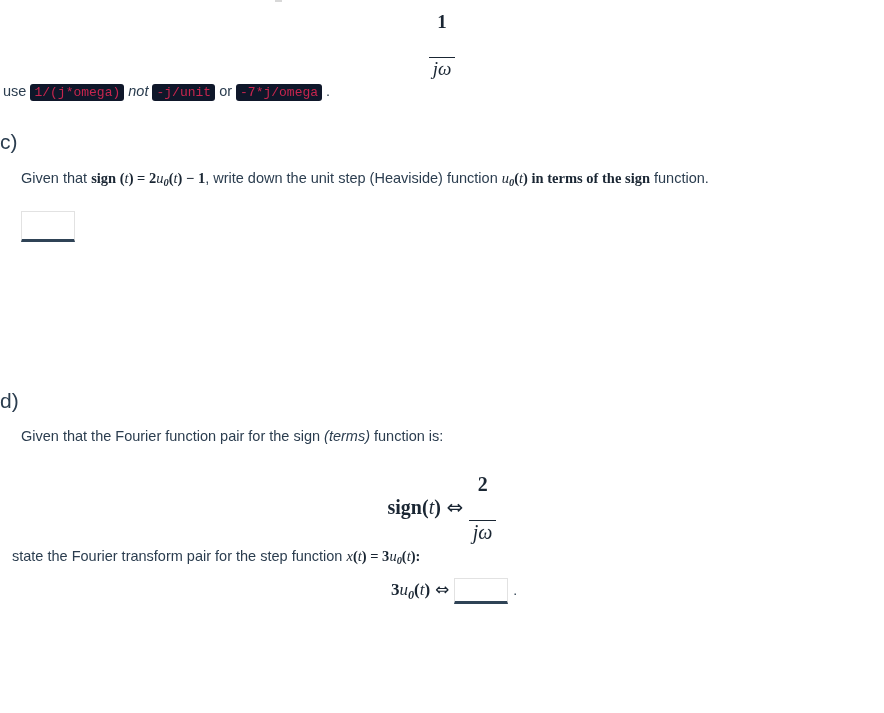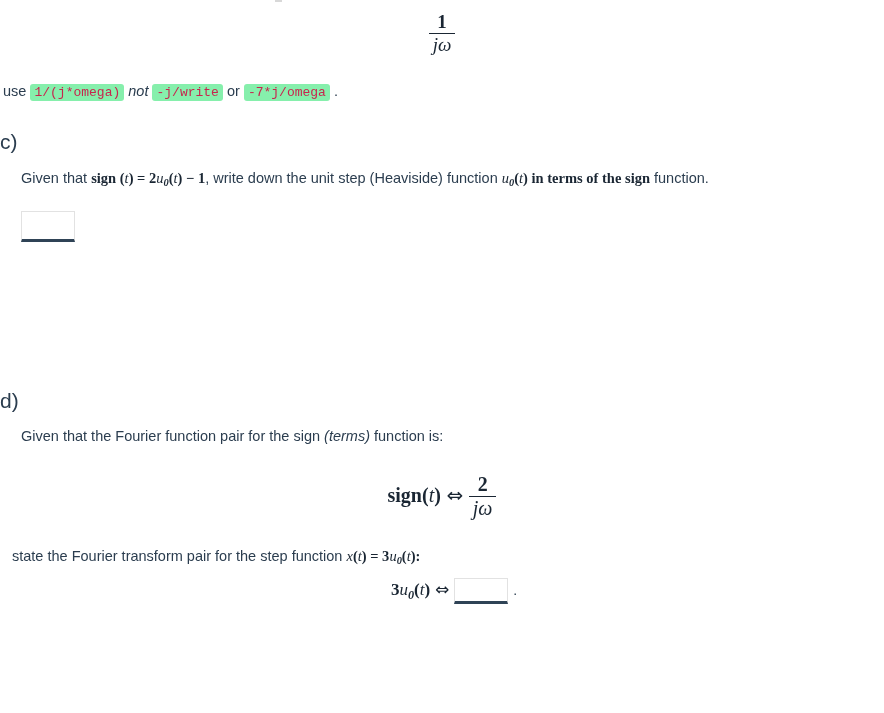--- a/index.html
+++ b/index.html
@@ -56,21 +56,21 @@
     font-size: 21px;
     color: #2b3d4f;
     line-height: 1;
   }
 
   
   .code {
     font-family: "Liberation Mono", monospace;
     font-size: 13px;
     color: #c7254e;
-    background: #86efac;
+    background: #0f172a;
     padding: 1px 4px;
     border-radius: 3px;
     white-space: pre;
   }
 
   
   .answer-box {
     box-sizing: border-box;
     background: #ffffff;
     border: 1px solid #e2e2e2;
@@ -93,20 +93,21 @@
     font-style: normal;
     font-weight: bold;
     color: #1a2633;
   }
   .frac .den {
     display: block;
     border-top: 1.3px solid #1a2633;
     padding: 1px 4px 0 4px;
     font-style: italic;
     color: #1a2633;
+    margin-top: 24px;
   }
 
   .arrow {
     font-family: "DejaVu Sans", sans-serif;
     color: #1a2633;
     font-style: normal;
   }
 
   
   #top-fraction {
@@ -181,21 +182,21 @@
   <span class="frac">
     <span class="num">1</span>
     <span class="den">jω</span>
   </span>
 </div>
 
 <div id="hint-line" class="body-text">
   <span>use</span>
   <span class="code">1/(j*omega)</span>
   <span class="ital">not</span>
-  <span class="code">-j/write</span>
+  <span class="code">-j/unit</span>
   <span>or</span>
   <span class="code">-7*j/omega</span>
   <span>.</span>
 </div>
 
 <div class="section-label" id="label-c">c)</div>
 
 <div id="c-prompt" class="body-text">
   <span>Given that </span><span class="math-up">sign</span><span class="math-num"> (</span><span class="math">t</span><span class="math-num">) = 2</span><span class="math">u</span><span class="math-num sub">0</span><span class="math-num">(</span><span class="math">t</span><span class="math-num">) − 1</span><span>, write down the unit step (Heaviside) function </span><span class="math">u</span><span class="math-num sub">0</span><span class="math-num">(</span><span class="math">t</span><span class="math-num">) in terms of the </span><span class="math-up">sign</span><span> function.</span>
 </div>

